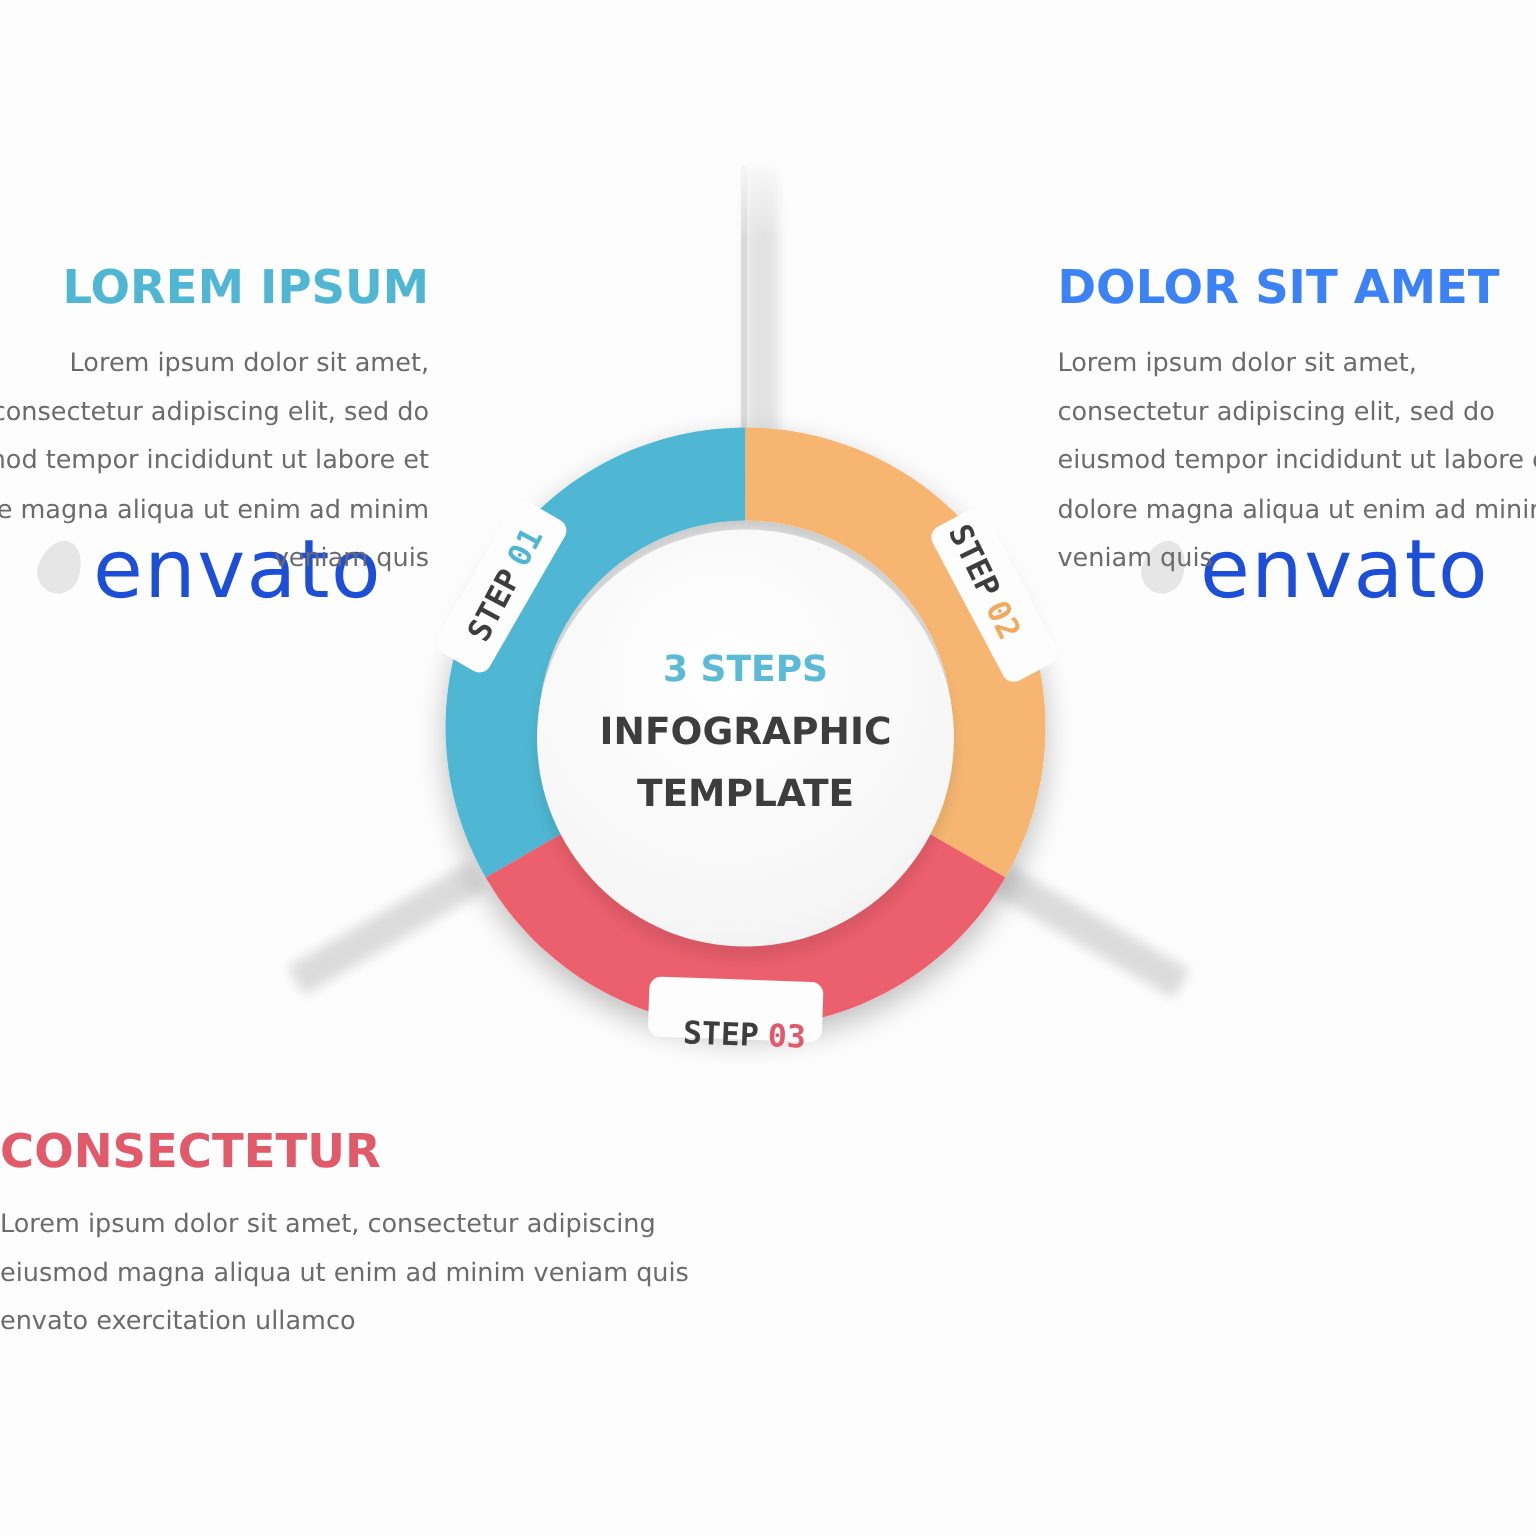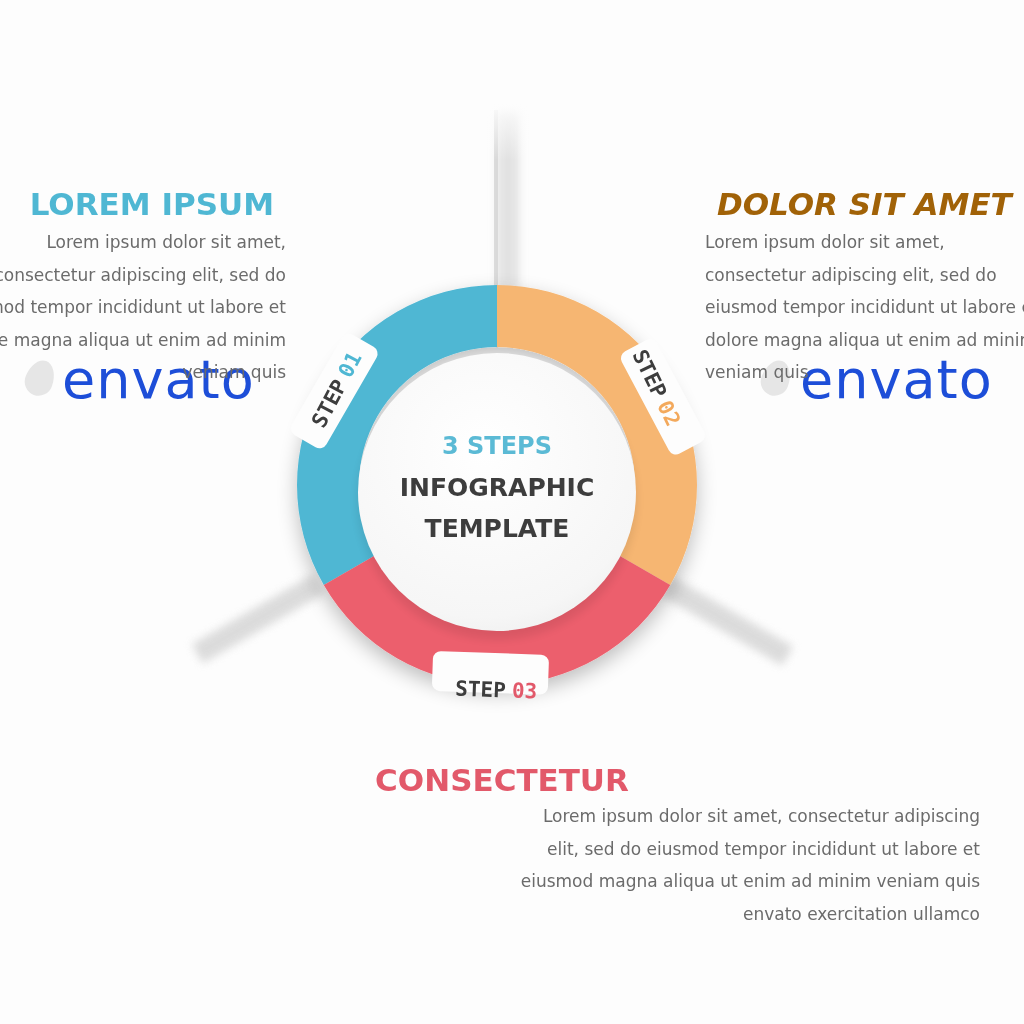--- a/index.html
+++ b/index.html
@@ -5,32 +5,32 @@
   html, body { margin: 0; padding: 0; }
   body {
     width: 1024px; height: 1024px; overflow: hidden;
     background: #fdfdfd;
     font-family: "DejaVu Sans", "Liberation Sans", sans-serif;
     position: relative;
   }
   .canvas { position: absolute; left: 0; top: 0; width: 1024px; height: 1024px; }
   .title {
     position: absolute; font-weight: bold; font-size: 31px; letter-spacing: 0px;
-    margin: 12px; white-space: nowrap;
+    margin: 0; white-space: nowrap;
   }
   .body-text {
     position: absolute; color: #6b6b6b; font-size: 17px; line-height: 32.5px;
     margin: 0; white-space: nowrap;
   }
   #t1 { right: 738px; top: 174px; color: #4fb7d3; }
   #b1 { right: 738px; top: 226px; text-align: right; }
-  #t2 { left: 705px; top: 174px; color: #a16207; font-style: italic; }
+  #t2 { left: 705px; top: 174px; color: #3b82f6; }
   #b2 { left: 705px; top: 226px; text-align: left; }
-  #t3 { left: 0; width: 980px; text-align: center; top: 750px; color: #e2596a; }
-  #b3 { left: 0; width: 980px; text-align: right; top: 800px; }
+  #t3 { left: 0; width: 980px; text-align: left; top: 750px; color: #e2596a; }
+  #b3 { left: 0; width: 980px; text-align: left; top: 800px; }
   .watermark {
     position: absolute; font-size: 54px; color: #1d4ed8; top: 348px;
     font-family: "DejaVu Sans", sans-serif; letter-spacing: 1px;
     pointer-events: none;
   }
   #wm1 { left: 62px; }
   #wm2 { left: 800px; }
   .wm-dot {
     position: absolute; width: 28px; height: 36px; background: #e6e6e6;
     border-radius: 50% 50% 50% 50% / 60% 60% 40% 40%; top: 360px;
@@ -152,17 +152,16 @@
     <div>Lorem ipsum dolor sit amet,</div>
     <div>consectetur adipiscing elit, sed do</div>
     <div>eiusmod tempor incididunt ut labore et</div>
     <div>dolore magna aliqua ut enim ad minim</div>
     <div>veniam quis</div>
   </div>
 
   <h2 class="title" id="t3">CONSECTETUR</h2>
   <div class="body-text" id="b3">
     <div>Lorem ipsum dolor sit amet, consectetur adipiscing</div>
-    <div>elit, sed do eiusmod tempor incididunt ut labore et</div>
     <div>eiusmod magna aliqua ut enim ad minim veniam quis</div>
     <div>envato exercitation ullamco</div>
   </div>
 </div>
 
 </body></html>

